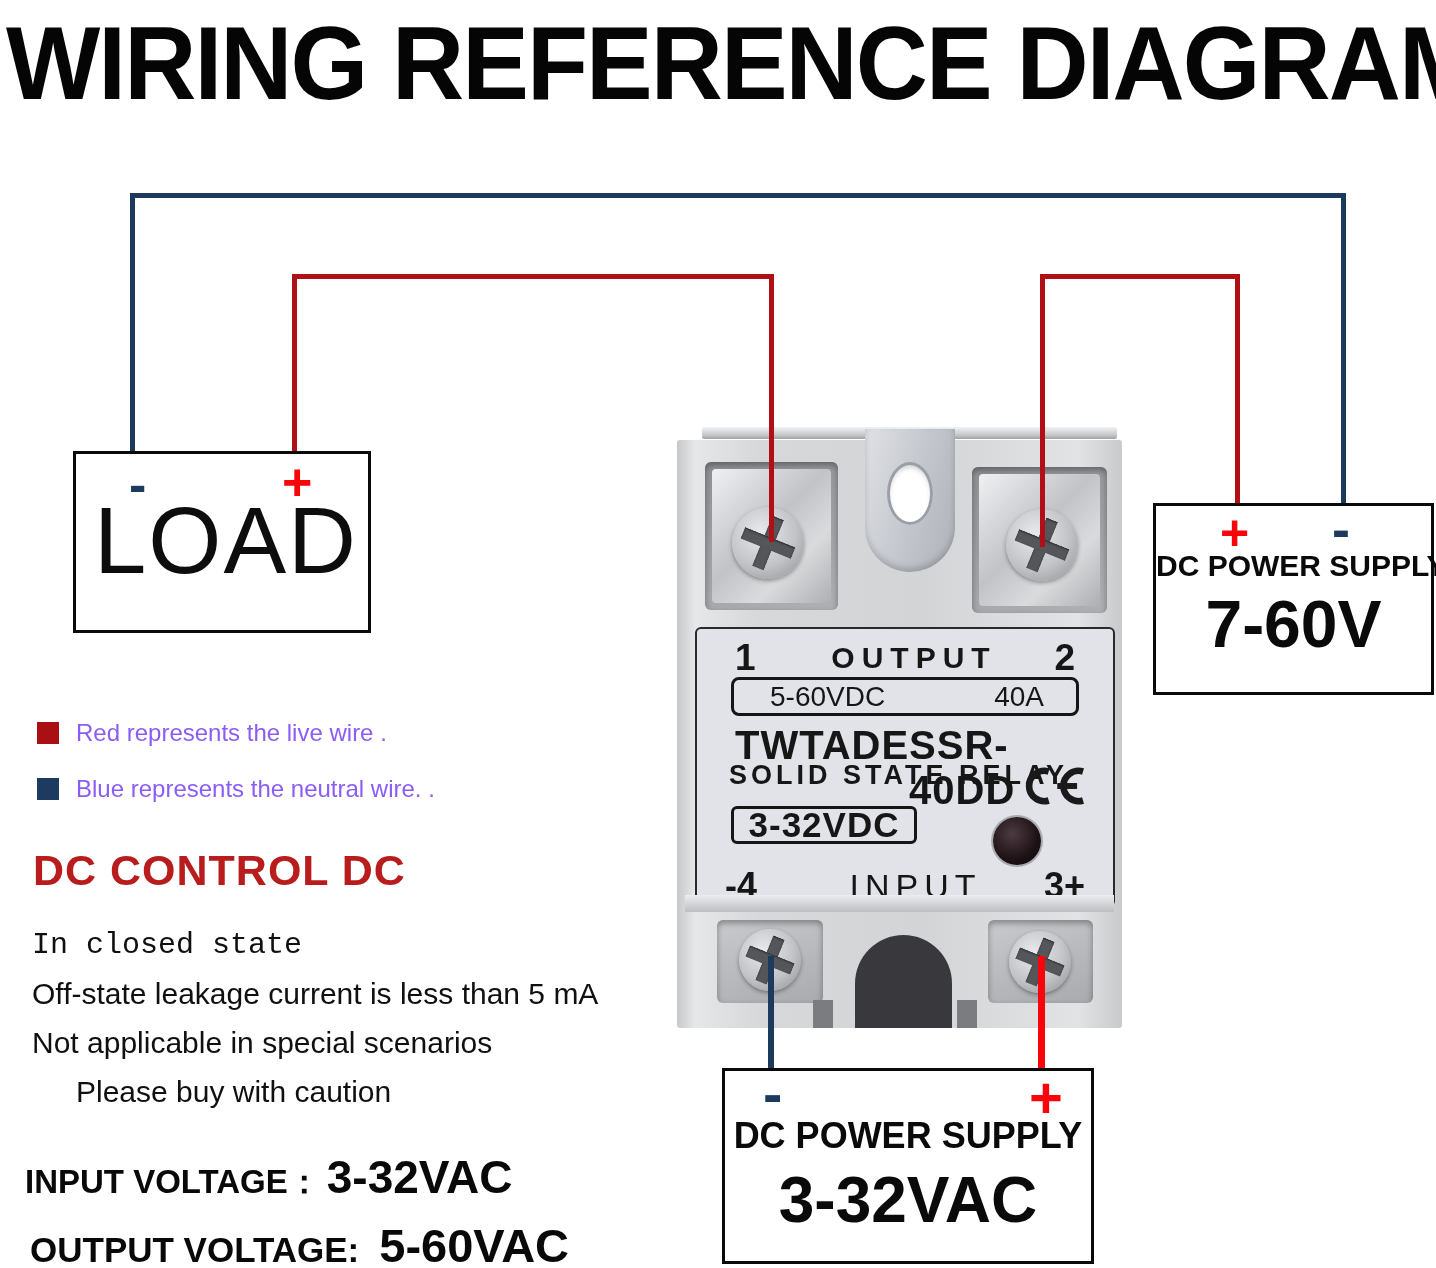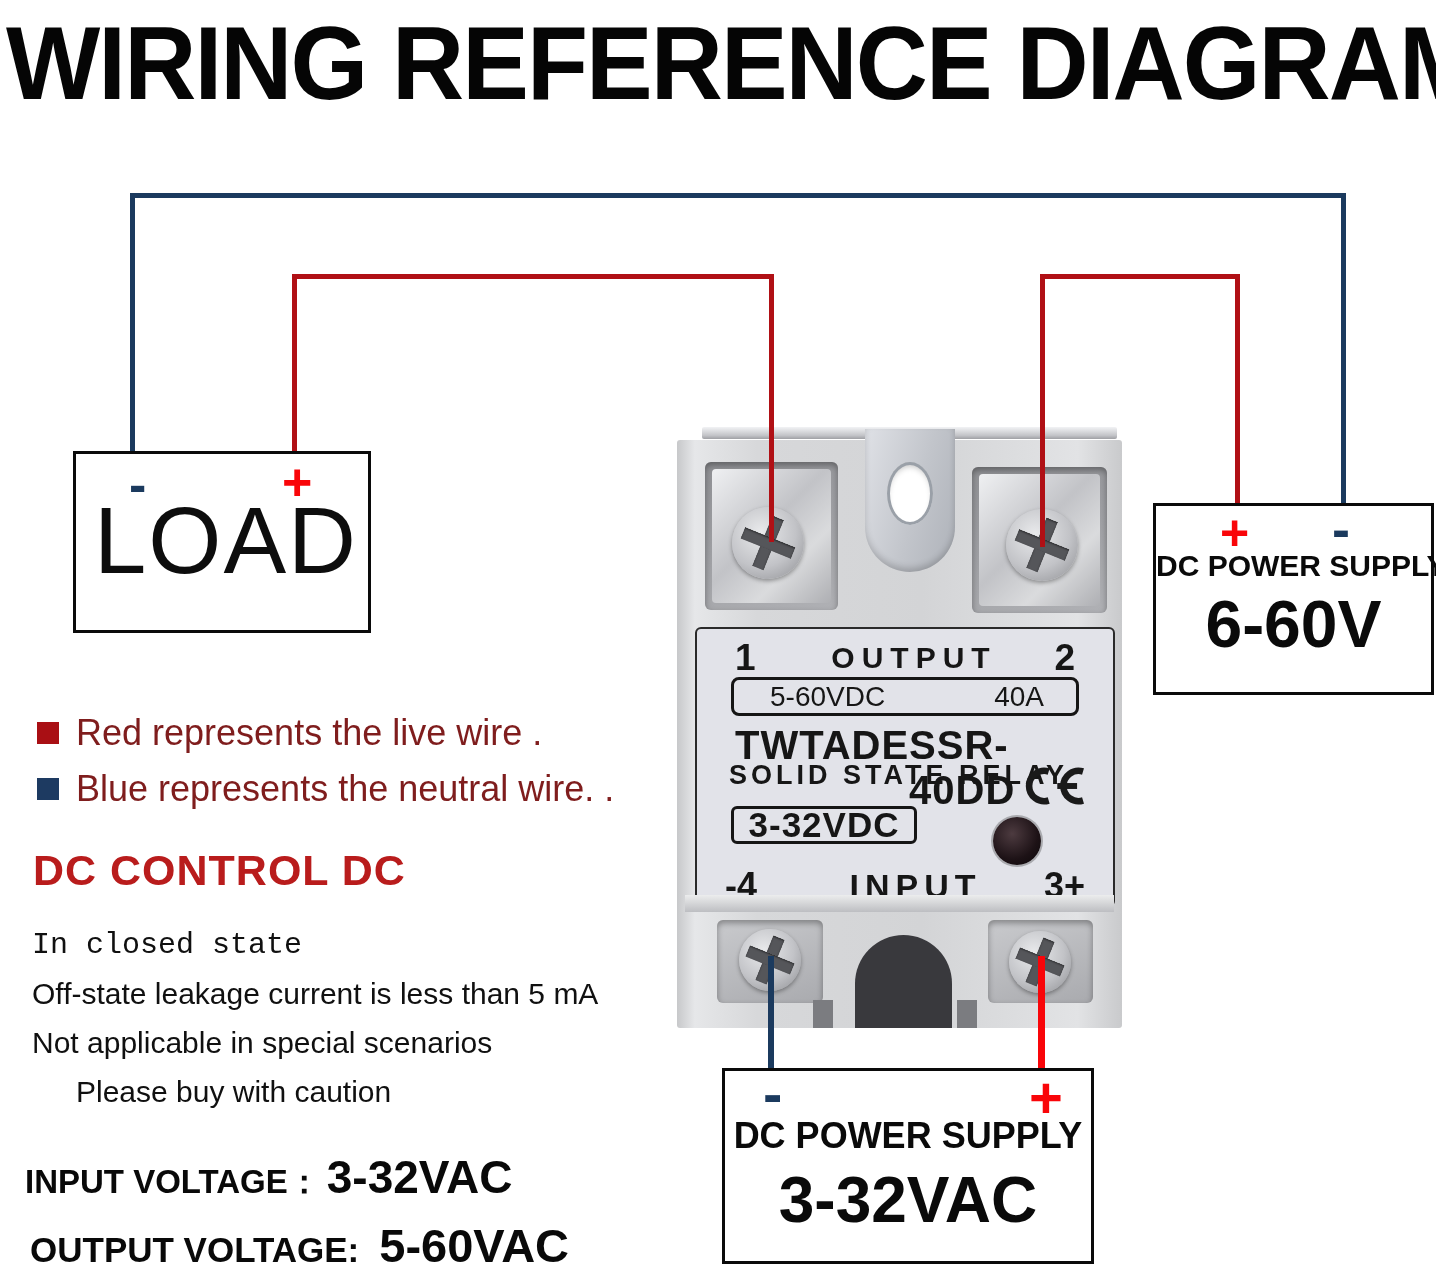--- a/index.html
+++ b/index.html
@@ -75,26 +75,26 @@
   .rl-ce{position:absolute;right:28px;top:136px;}
   .rl-box2{position:absolute;left:34px;top:177px;width:186px;height:38px;border:3px solid #151515;
       border-radius:6px;display:flex;align-items:center;justify-content:center;box-sizing:border-box;}
   .rl-box2 span{font-size:35px;font-weight:bold;letter-spacing:1px;}
   .rl-led{position:absolute;left:296px;top:188px;width:48px;height:48px;border-radius:50%;
       background:radial-gradient(circle at 40% 35%,#4d3b40,#1d1216 60%,#0a0608);
       box-shadow:0 0 0 2px rgba(0,0,0,.25);}
   .rl-rowb{position:absolute;left:0;top:236px;width:100%;display:flex;justify-content:space-between;
       align-items:center;box-sizing:border-box;padding:0 28px;}
   .rl-t4,.rl-t3{font-size:36px;font-weight:bold;}
-  .rl-input{font-size:34px;font-weight:bold;letter-spacing:6px;margin-left:30px;}
+  .rl-input{font-size:34px;font-weight:normal;letter-spacing:6px;margin-left:30px;}
 
   
   .legend-row{position:absolute;left:37px;display:flex;align-items:center;gap:17px;height:44px;}
   .legend-sq{width:22px;height:22px;flex:0 0 22px;}
-  .legend-txt{font-size:36px;color:#7f1d1d;white-space:nowrap;}
+  .legend-txt{font-size:24px;color:#8b5cf6;white-space:nowrap;}
   .heading{position:absolute;left:33px;top:846px;font-size:43px;font-weight:bold;letter-spacing:1px;color:#b91c1c;}
   .note{position:absolute;left:32px;font-size:30px;color:#101010;white-space:nowrap;}
   .spec{position:absolute;display:flex;align-items:baseline;white-space:nowrap;}
   .spec .slabel{font-weight:bold;color:#090909;}
   .spec .svalue{font-weight:bold;color:#090909;}
 </style>
 </head>
 <body>
 
 <div class="stage">
@@ -198,21 +198,21 @@
   <div class="obox" style="left:73px;top:451px;width:292px;height:176px;">
     <span class="sign neg" style="left:53px;top:4px;font-size:52px;">-</span>
     <span class="sign pos" style="left:206px;top:2px;font-size:52px;">+</span>
     <div class="load-text">LOAD</div>
   </div>
 
   <div class="obox" style="left:1153px;top:503px;width:275px;height:186px;">
     <span class="sign pos" style="left:64px;top:2px;font-size:50px;">+</span>
     <span class="sign neg" style="left:176px;top:-4px;font-size:54px;">-</span>
     <div class="blabel" style="top:43px;font-size:30px;">DC POWER SUPPLY</div>
-    <div class="bvolt" style="top:80px;font-size:66px;">6-60V</div>
+    <div class="bvolt" style="top:80px;font-size:66px;">7-60V</div>
   </div>
 
   <div class="obox" style="left:722px;top:1068px;width:366px;height:190px;">
     <span class="sign neg" style="left:38px;top:-6px;font-size:58px;">-</span>
     <span class="sign pos" style="left:304px;top:-2px;font-size:58px;">+</span>
     <div class="blabel" style="top:44px;font-size:36px;">DC POWER SUPPLY</div>
     <div class="bvolt" style="top:92px;font-size:64px;">3-32VAC</div>
   </div>
 
   <div class="legend-row" style="top:711px;">

